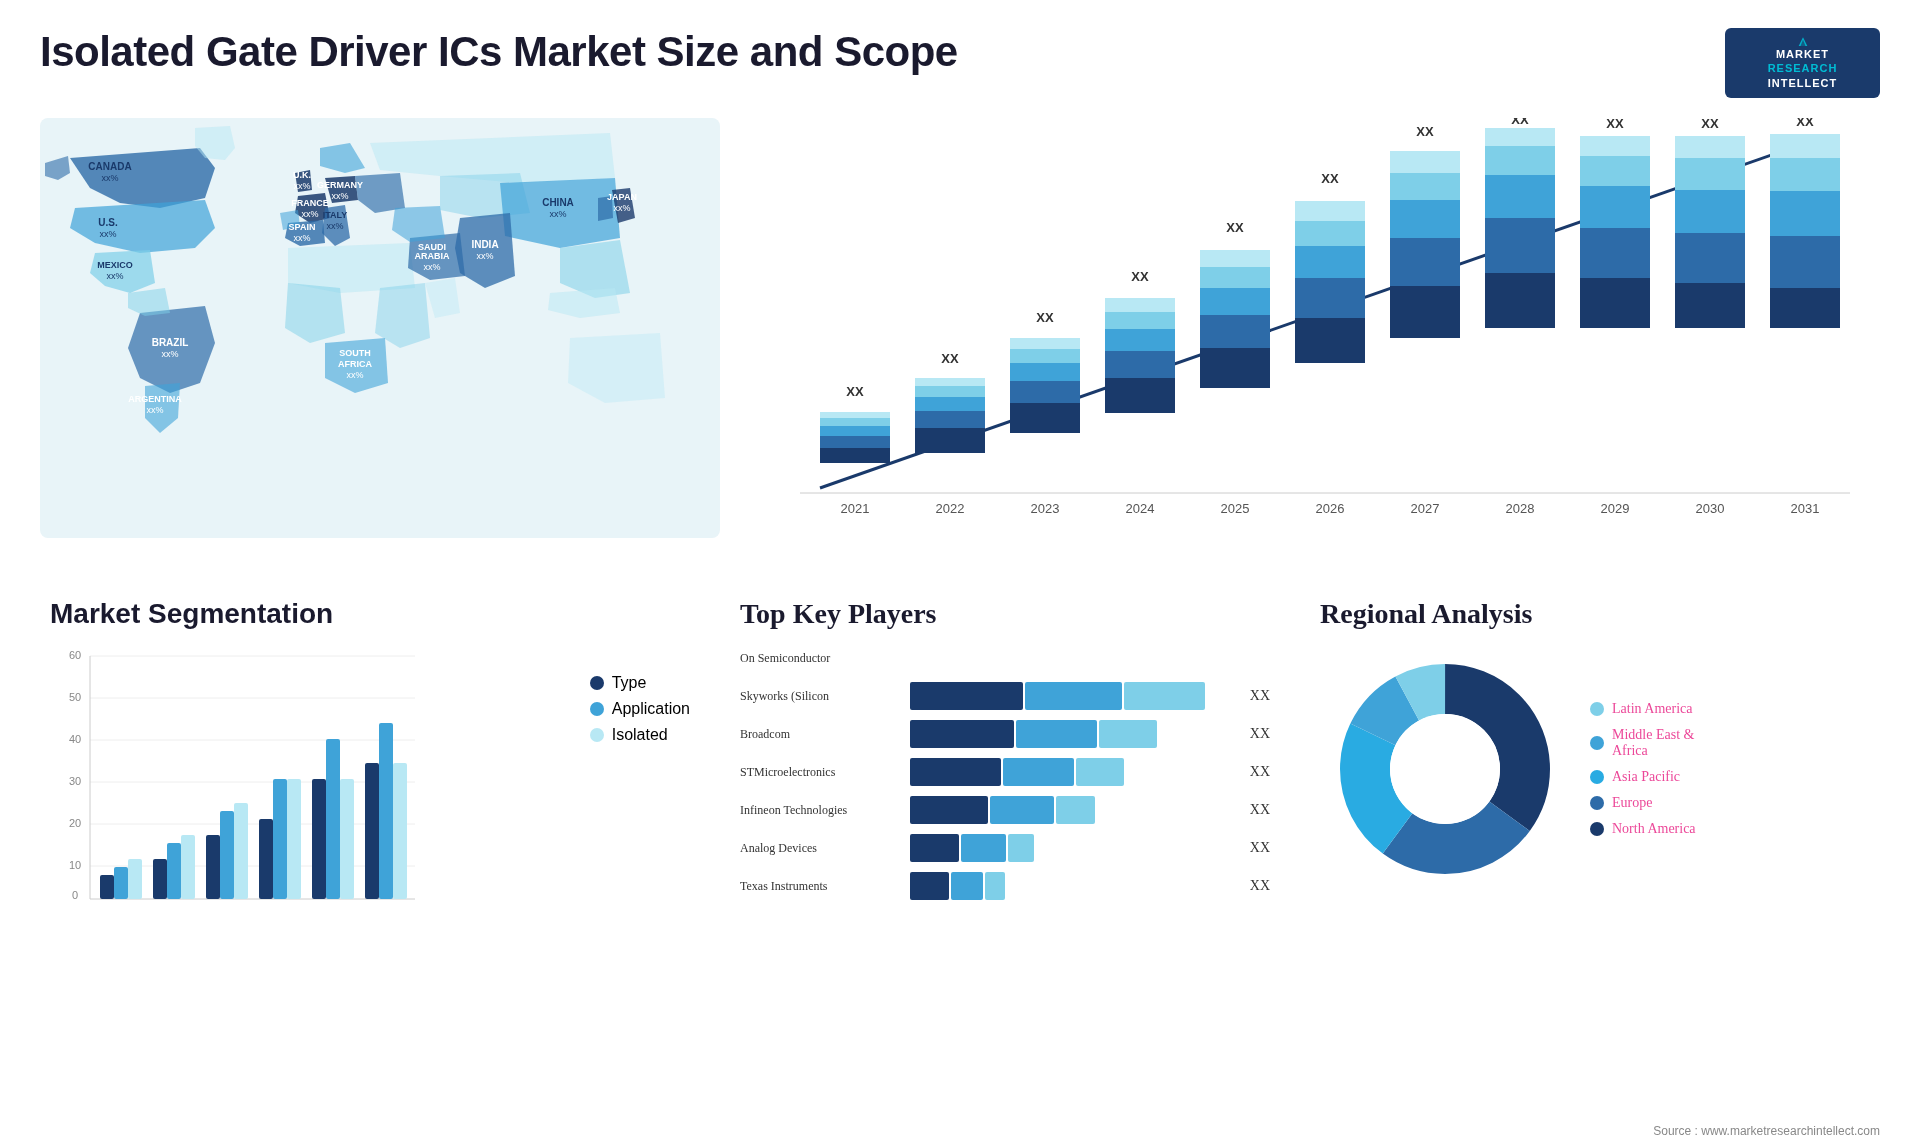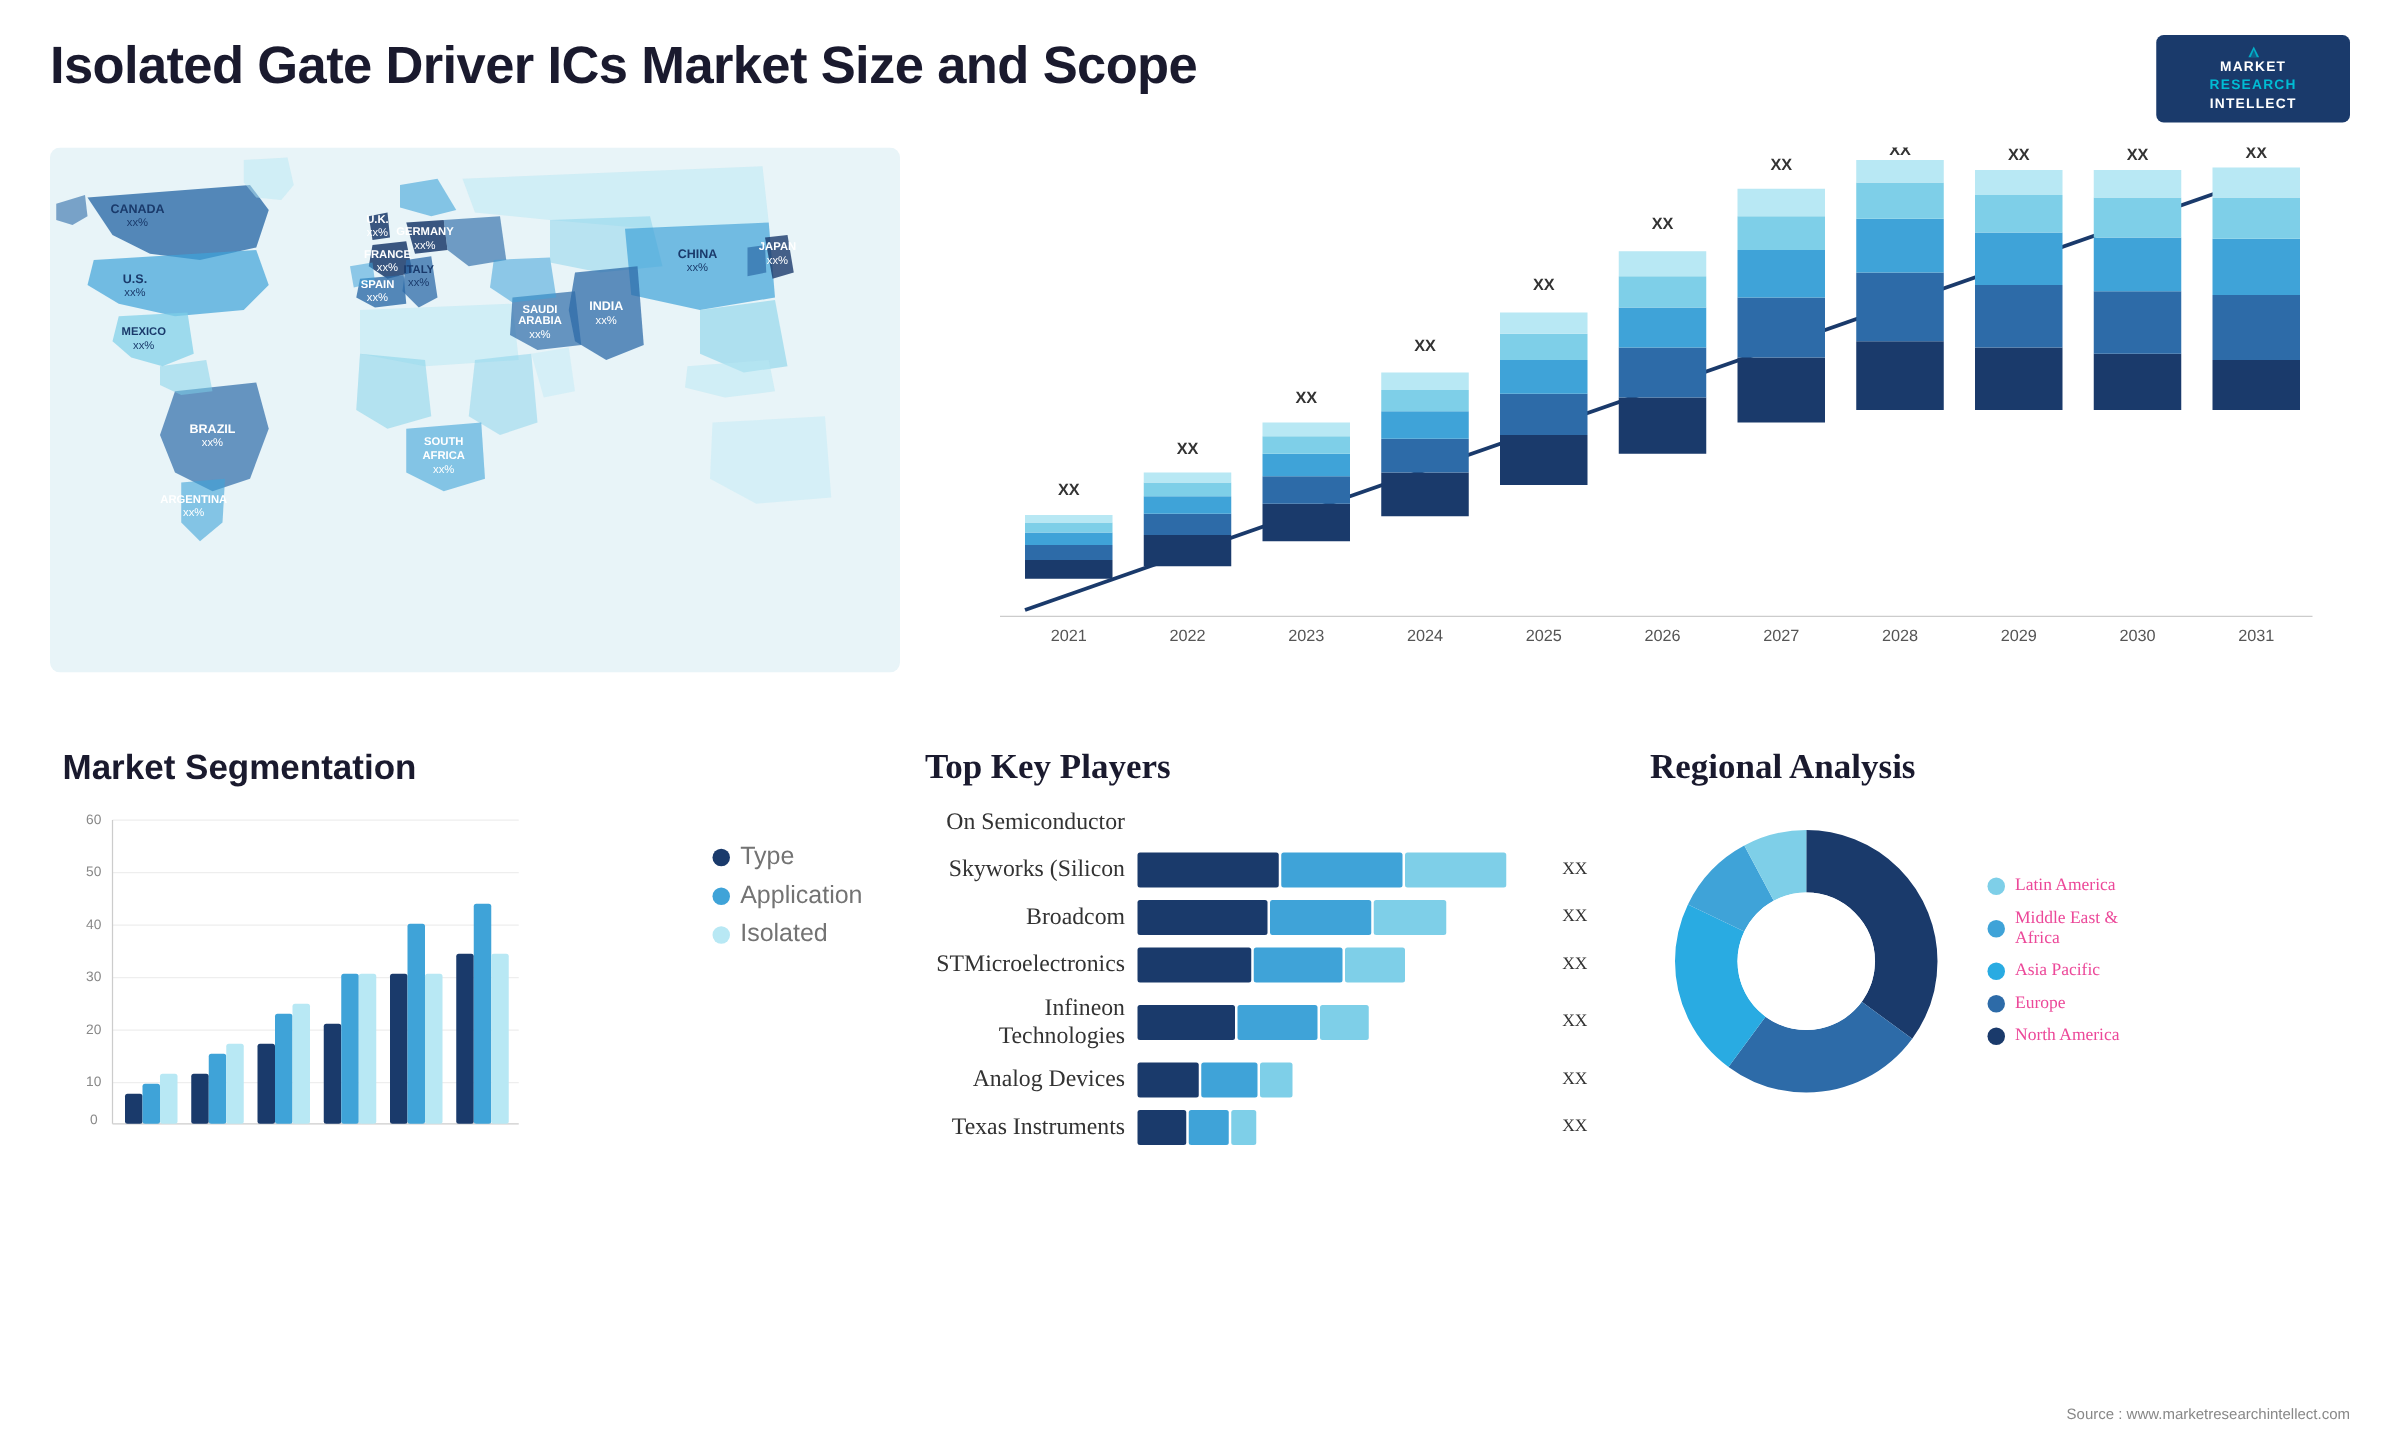--- a/index.html
+++ b/index.html
@@ -102,46 +102,45 @@
     .seg-legend {
       display: flex;
       flex-direction: column;
       gap: 8px;
       margin-top: 10px;
     }
     .legend-item {
       display: flex;
       align-items: center;
       gap: 8px;
-      font-size: 20px;
-      color: #737373;
+      font-size: 16px;
+      color: #000000;
     }
     .legend-dot {
       width: 14px;
       height: 14px;
       border-radius: 50%;
       flex-shrink: 0;
     }
 
     
     .key-players-section {
       padding: 10px 30px;
     }
     .player-row {
       display: flex;
       align-items: center;
       margin-bottom: 10px;
       gap: 10px;
     }
     .player-name {
-      font-size: 19px;
+      font-size: 12px;
       color: #333;
       width: 160px;
       flex-shrink: 0;
-      text-align: right;
     }
     .player-bar-container {
       flex: 1;
       height: 28px;
       display: flex;
       gap: 2px;
     }
     .player-bar-seg {
       height: 100%;
       border-radius: 2px;

